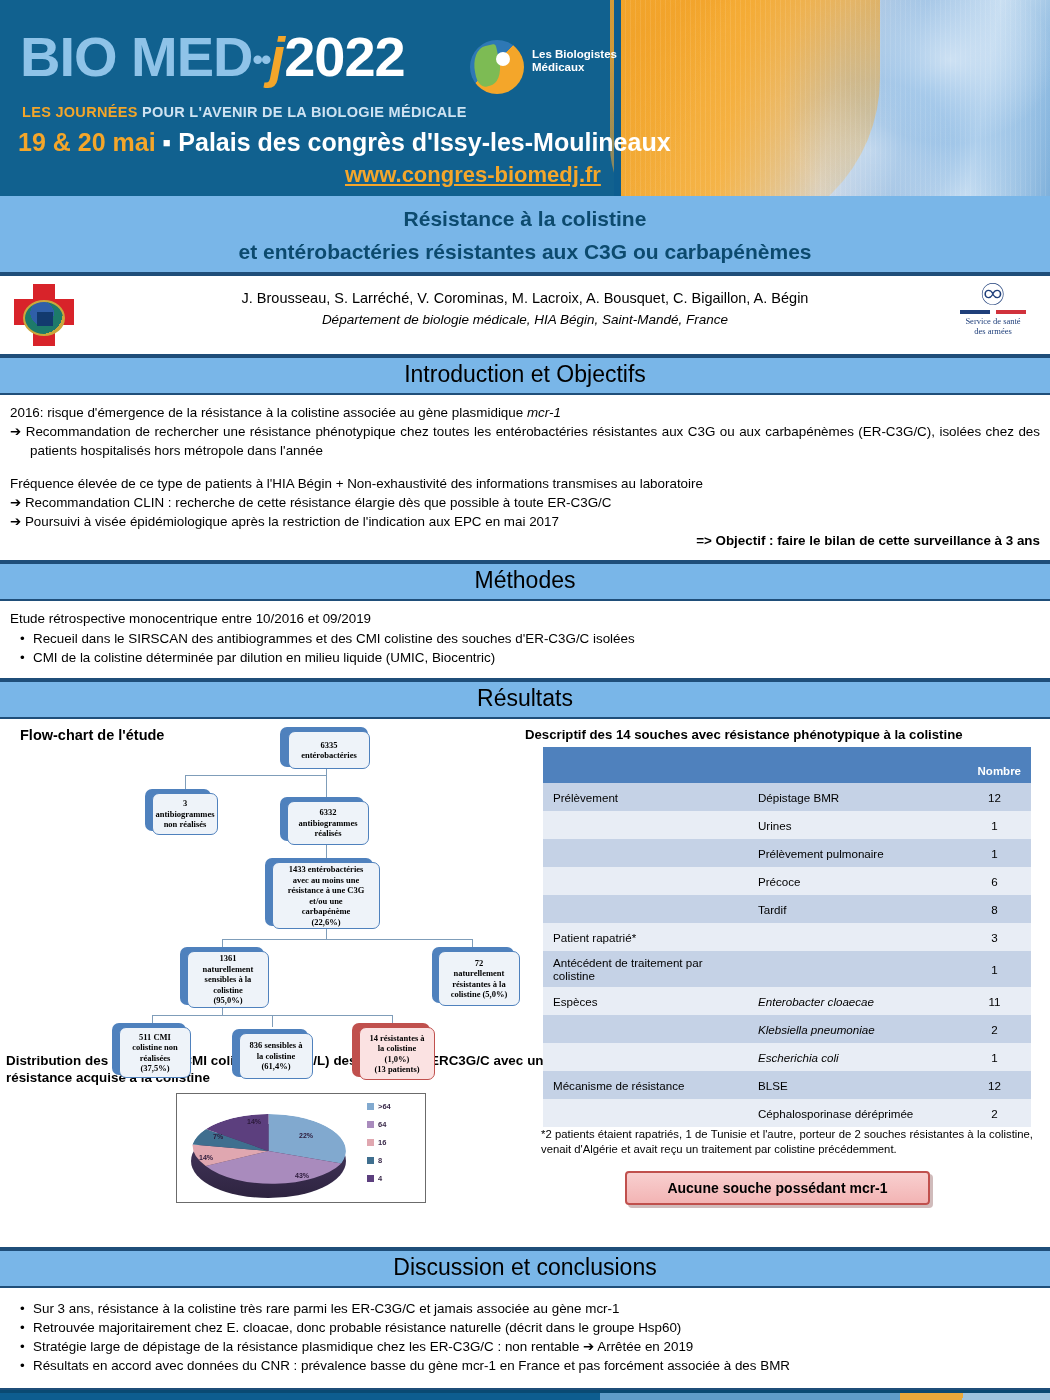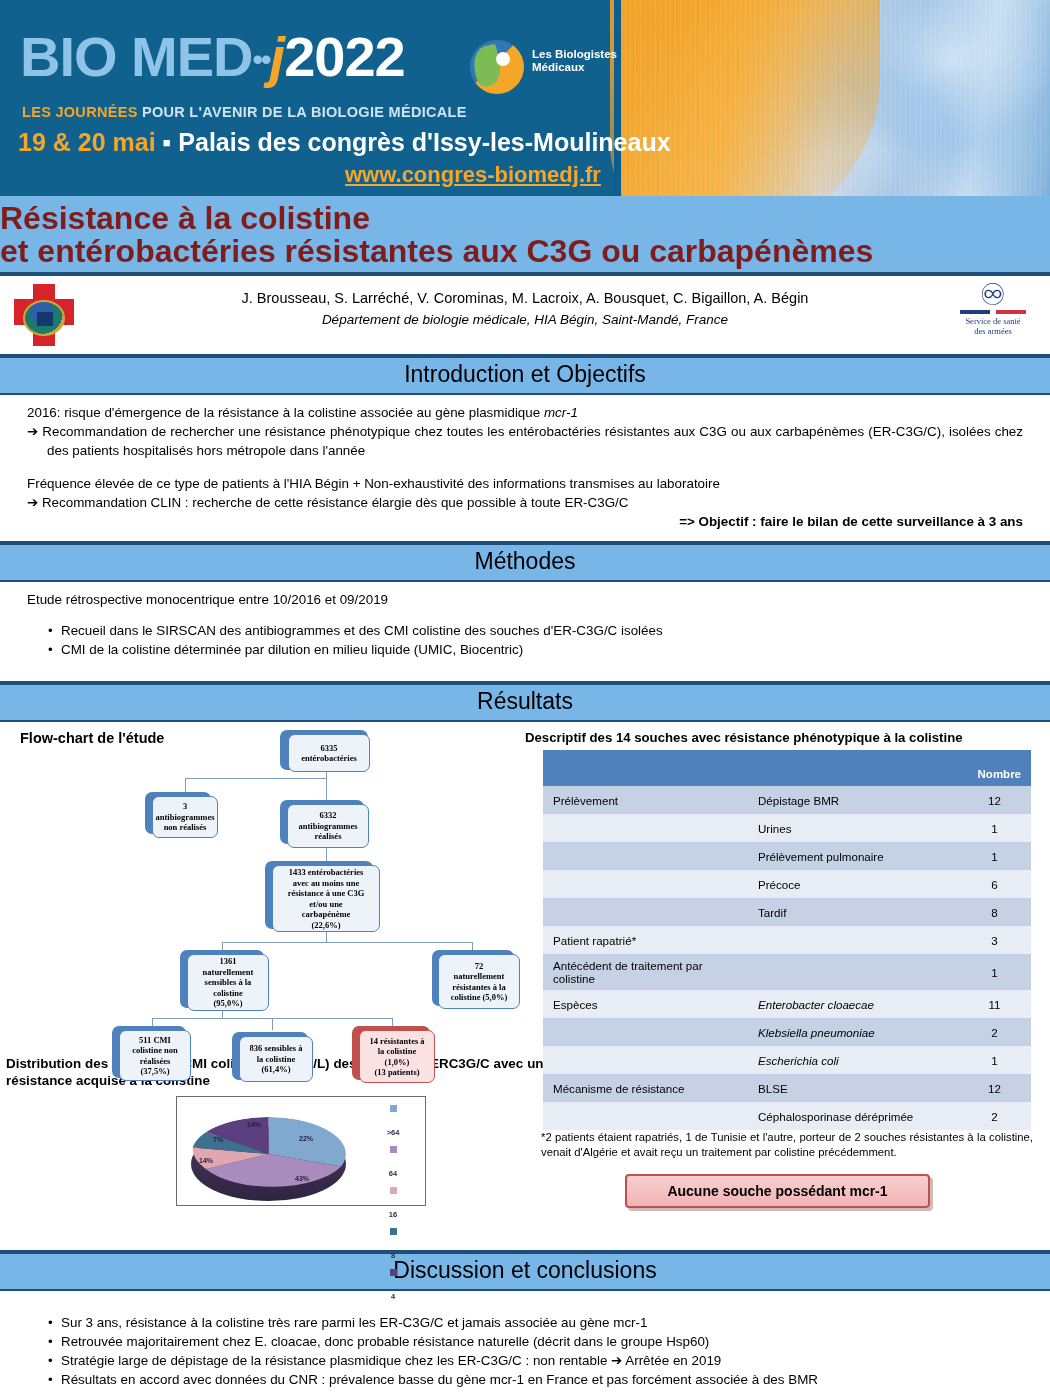--- a/index.html
+++ b/index.html
@@ -53,22 +53,22 @@
   .bm-circle b { position:absolute; left:26px; top:12px; width:14px; height:14px; border-radius:50%;
                  background:#ffffff; }
   .bm-biologistes { position:absolute; left:532px; top:48px; color:#ffffff; font-size:11.5px;
                     font-weight:bold; line-height:13px; }
   .bm-date { position:absolute; left:18px; top:128px; font-size:25px; font-weight:bold; color:#ffffff; }
   .bm-date .yl { color:#f4a62a; }
   .bm-url { position:absolute; left:345px; top:162px; font-size:22px; font-weight:bold; color:#f4a62a;text-decoration:underline; }
 
   
   .title-band { background:#79b6e8; padding:6px 0 4px; border-bottom:2px solid #1f4e79;}
-  .title-band h1 { margin:0; text-align:left; font-size:32px; font-weight:bold; line-height:33px;
-                   color:#7f1d1d; }
+  .title-band h1 { margin:0; text-align:center; font-size:21px; font-weight:bold; line-height:33px;
+                   color:#0c4a6e; }
 
   .authors-band { background:#ffffff; border-top:2px solid #1f4e79; border-bottom:2px solid #1f4e79;
                   height:82px; position:relative; }
   .authors-inner { text-align:center; padding-top:14px; }
   .authors-line { font-size:14.5px; }
   .authors-affil { font-size:13.5px; font-style:italic; margin-top:6px; }
   .logo-left { position:absolute; left:12px; top:6px; width:68px; height:70px; }
   .logo-right { position:absolute; right:14px; top:4px; width:86px; height:74px; text-align:center; }
   .ssa-snake { font-size:30px; color:#1f3f7a; line-height:30px; font-family:"DejaVu Sans", sans-serif; }
   .ssa-bars { width:66px; margin:0 auto; height:4px; display:flex; gap:6px; }
@@ -83,26 +83,26 @@
   .emb .disc { position:absolute; left:11px; top:18px; width:42px; height:36px; border-radius:50%;
                background:radial-gradient(circle at 45% 35%, #2f5fa8 0 40%, #1d7a6a 40% 70%, #caa73c 70% 100%);
                border:2px solid #caa73c; }
   .emb .disc:after{ content:""; position:absolute; left:12px; top:10px; width:16px; height:14px; background:#123a6e; }
 
   
   .sec { background:#79b6e8; border-top:2px solid #1f4e79; border-bottom:2px solid #1f4e79;
          text-align:center; font-size:23px; padding:3px 0 5px; font-weight:normal; }
 
   
-  .block { background:#fff; border-bottom:2px solid #1f4e79; padding:8px 27px 10px; font-size:13.4px; line-height:19px; }
+  .block { background:#fff; border-bottom:2px solid #1f4e79; padding:8px 10px 10px; font-size:13.4px; line-height:19px; }
   .block p { margin:0 0 0 0; }
   .arrow-li { padding-left:20px; text-indent:-20px; text-align:justify; }
   .spacer { height:14px; }
   .center-bold { text-align:right; font-weight:bold; margin-top:2px; }
-  .bullets { margin:12px; padding:0; list-style:none; }
+  .bullets { margin:1px; padding:0; list-style:none; }
   .bullets li { padding-left:22px; position:relative; }
   .bullets li:before { content:"\2022"; position:absolute; left:9px; }
 
   
   .results { position:relative; background:#fff; height:530px; border-bottom:2px solid #1f4e79; }
 
   
   .fc { position:absolute; left:0; top:0; width:525px; height:530px;padding-left:8px; }
   .fc-title { position:absolute; left:20px; top:8px; font-weight:bold; font-size:14.5px; }
   .node { position:absolute; background:#eef3f9; border:1px solid #4f81bd; border-radius:7px;
@@ -120,21 +120,21 @@
 
   .chartbox { position:absolute; left:176px; top:374px; width:250px; height:110px;
               border:1px solid #6b6b6b; background:#fff; }
   .pie3d { position:absolute; left:14px; top:6px; width:155px; height:88px; }
   .pie-ell { position:absolute; left:0; top:14px; width:155px; height:74px; border-radius:50%;
              overflow:hidden; }
   .pie-base { position:absolute; left:0; top:24px; width:155px; height:74px; border-radius:50%;
               background:linear-gradient(180deg,#4a3a63,#2e2440); }
   .pie-lbl { position:absolute; font-size:7px; font-weight:bold; color:#2b1a3a; }
   .legend { position:absolute; right:6px; top:8px; width:52px; font-size:7.5px; font-weight:bold; color:#3a2a4a;}
-  .legend div { display:flex; align-items:center; gap:16px; margin-bottom:9px;flex-direction:column; }
+  .legend div { display:flex; align-items:center; gap:4px; margin-bottom:9px; }
   .legend i { width:7px; height:7px; display:inline-block; }
 
   
   .tbl-wrap { position:absolute; left:525px; top:0; width:525px; height:530px; }
   .tbl-title { position:absolute; left:0; top:8px; font-weight:bold; font-size:13.2px; }
   table.res { position:absolute; left:18px; top:28px; width:488px; border-collapse:collapse;
               font-size:11.6px;padding-left:29px; }
   table.res th { background:#4f81bd; color:#fff; font-size:11.5px; text-align:right; padding:6px 10px;
                  height:36px; vertical-align:bottom; }
   table.res th.blank { }
@@ -222,20 +222,21 @@
     </div>
   </div>
 
   <div class="sec">Introduction et Objectifs</div>
   <div class="block">
     <p><span>2016: risque d'émergence de la résistance à la colistine associée au gène plasmidique </span><i>mcr-1</i></p>
     <p class="arrow-li">➔ Recommandation de rechercher une résistance phénotypique chez toutes les entérobactéries résistantes aux C3G ou aux carbapénèmes (ER-C3G/C), isolées chez des patients hospitalisés hors métropole dans l'année</p>
     <div class="spacer"></div>
     <p>Fréquence élevée de ce type de patients à l'HIA Bégin + Non-exhaustivité des informations transmises au laboratoire</p>
     <p class="arrow-li">➔ Recommandation CLIN : recherche de cette résistance élargie dès que possible à toute ER-C3G/C</p>
+    <p class="arrow-li">➔ Poursuivi à visée épidémiologique après la restriction de l'indication aux EPC en mai 2017</p>
     <p class="center-bold">=&gt; Objectif : faire le bilan de cette surveillance à 3 ans</p>
   </div>
 
   <div class="sec">Méthodes</div>
   <div class="block">
     <p>Etude rétrospective monocentrique entre 10/2016 et 09/2019</p>
     <ul class="bullets">
       <li>Recueil dans le SIRSCAN des antibiogrammes et des CMI colistine des souches d'ER-C3G/C isolées</li>
       <li>CMI de la colistine déterminée par dilution en milieu liquide (UMIC, Biocentric)</li>
     </ul>

